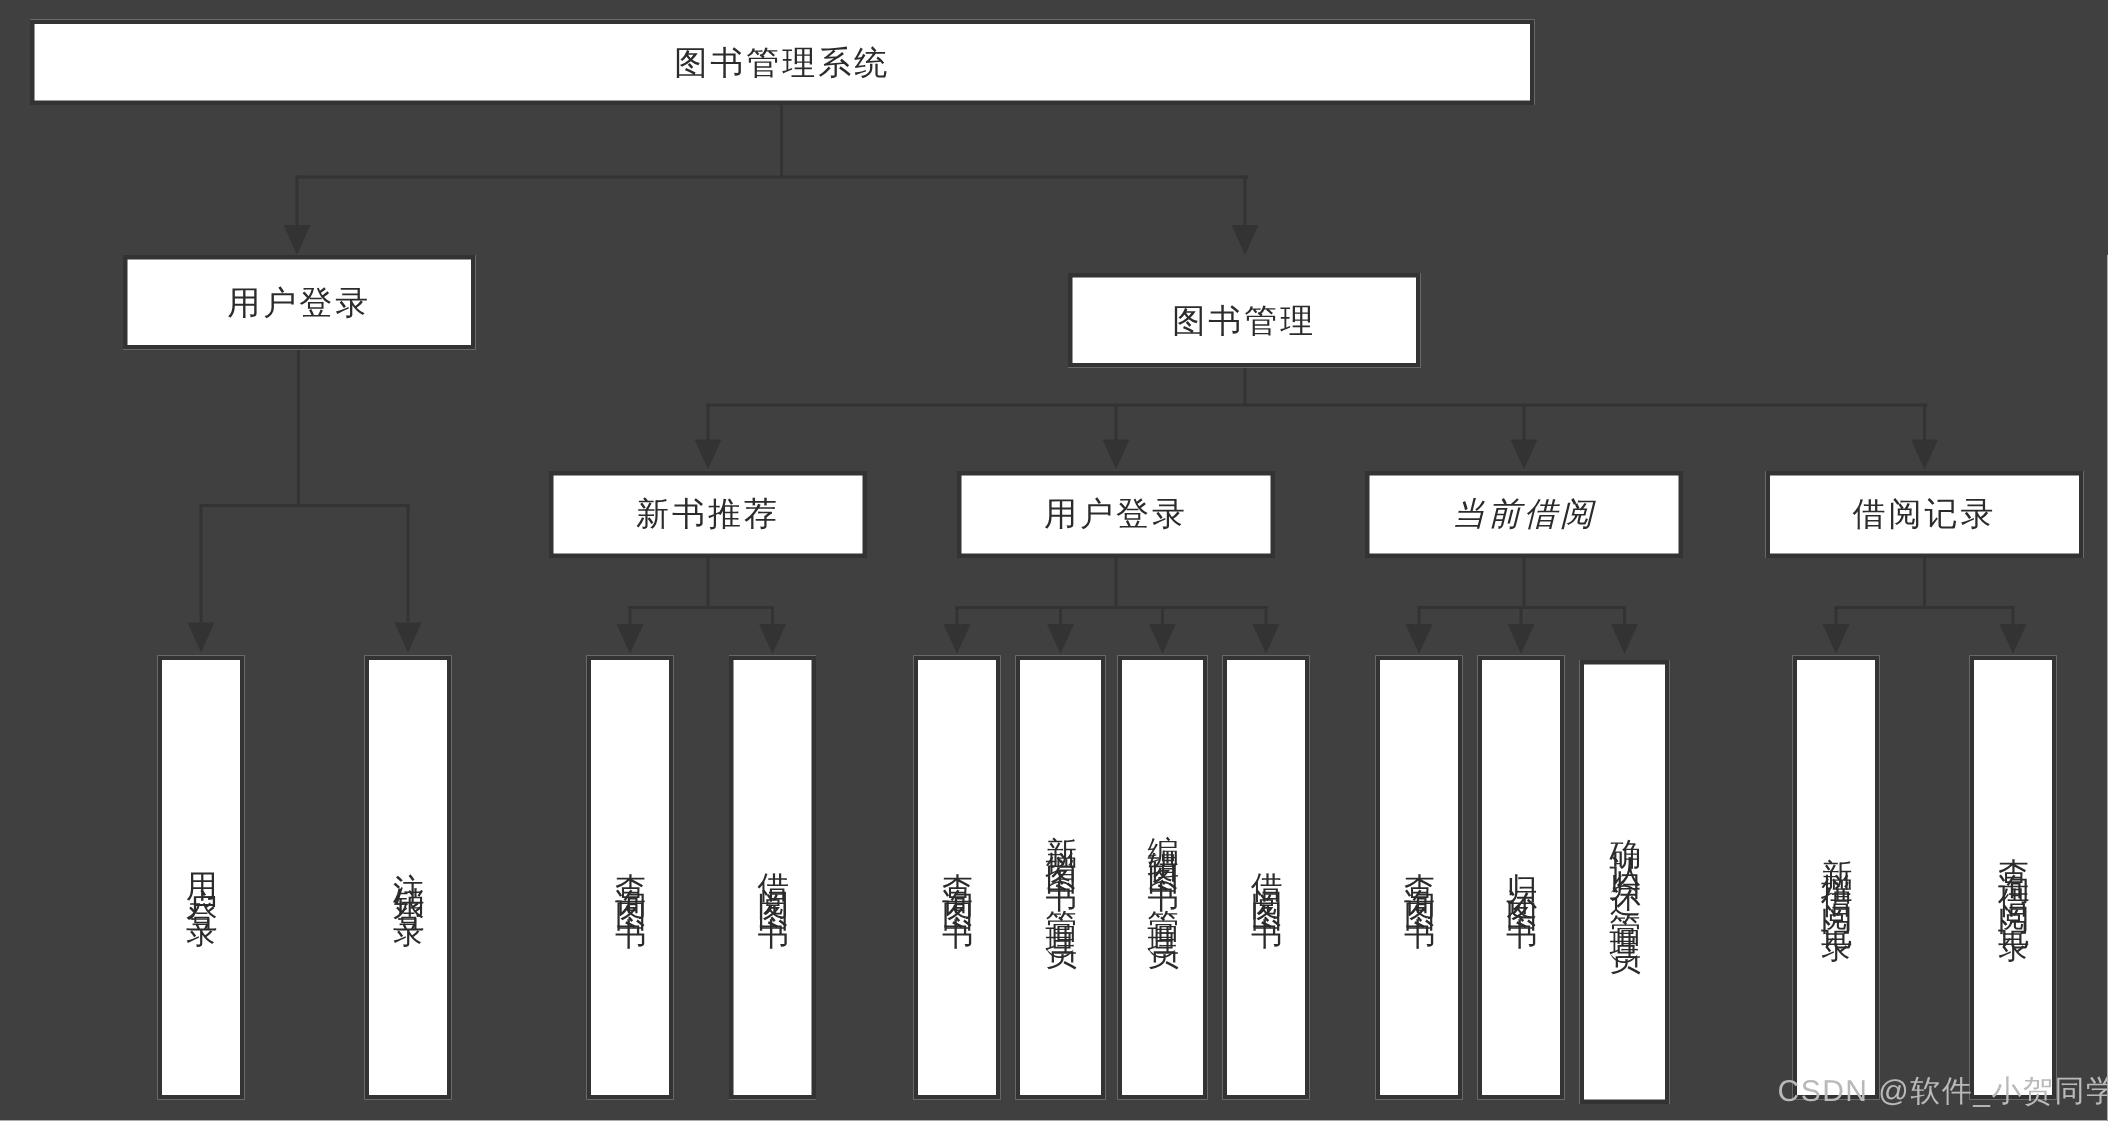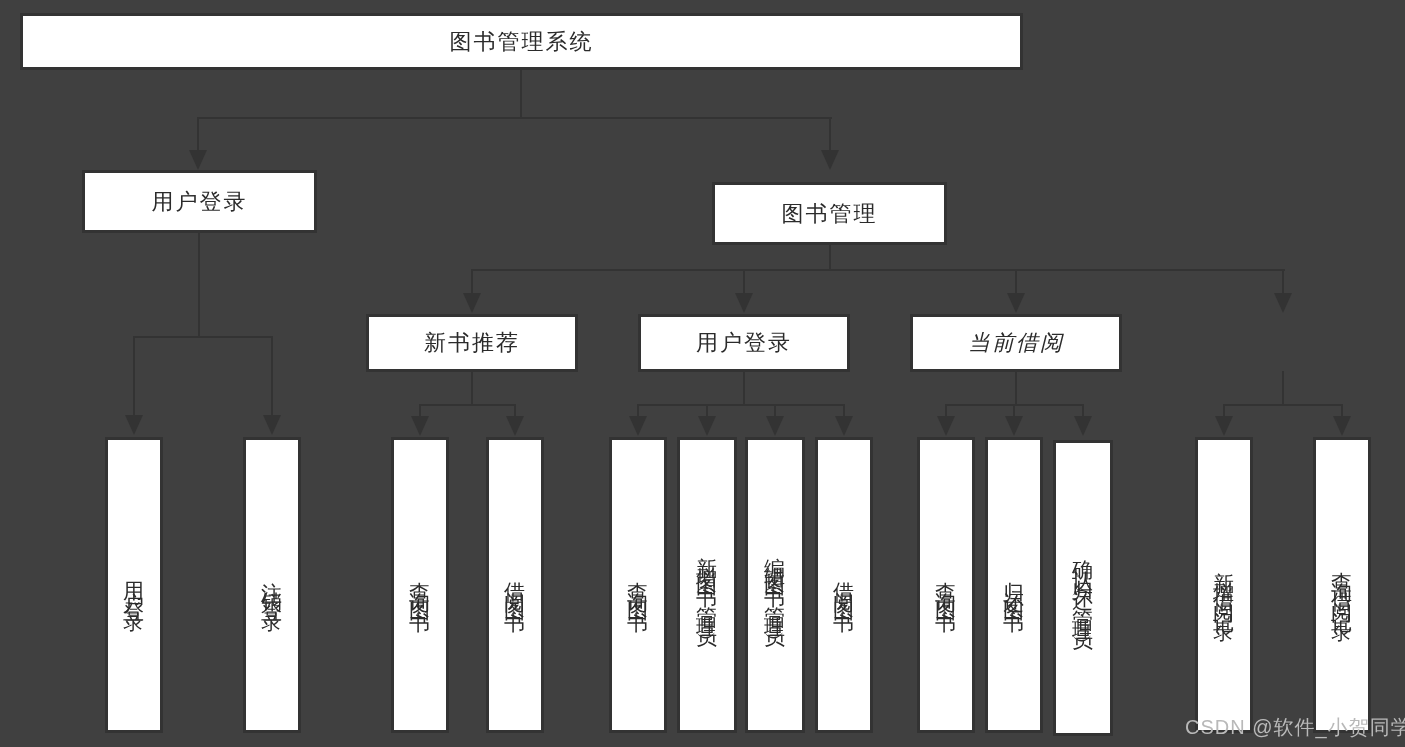--- a/index.html
+++ b/index.html
@@ -142,20 +142,23 @@
 
   <div class="box" style="left:366px; top:314px; width:212px; height:58px;">
     <span class="hlabel">新书推荐</span>
   </div>
   <div class="box" style="left:638px; top:314px; width:212px; height:58px;">
     <span class="hlabel">用户登录</span>
   </div>
   <div class="box" style="left:910px; top:314px; width:212px; height:58px;font-style:italic;">
     <span class="hlabel">当前借阅</span>
   </div>
+  <div class="box" style="left:1177px; top:314px; width:212px; height:58px;">
+    <span class="hlabel">借阅记录</span>
+  </div>
 
   <div class="box leaf" style="left:105px; top:437px; width:58px; height:296px;">
     <span class="vtext">用户登录</span>
   </div>
   <div class="box leaf" style="left:243px; top:437px; width:58px; height:296px;">
     <span class="vtext">注销登录</span>
   </div>
 
   <div class="box leaf" style="left:391px; top:437px; width:58px; height:296px;">
     <span class="vtext">查询图书</span>

